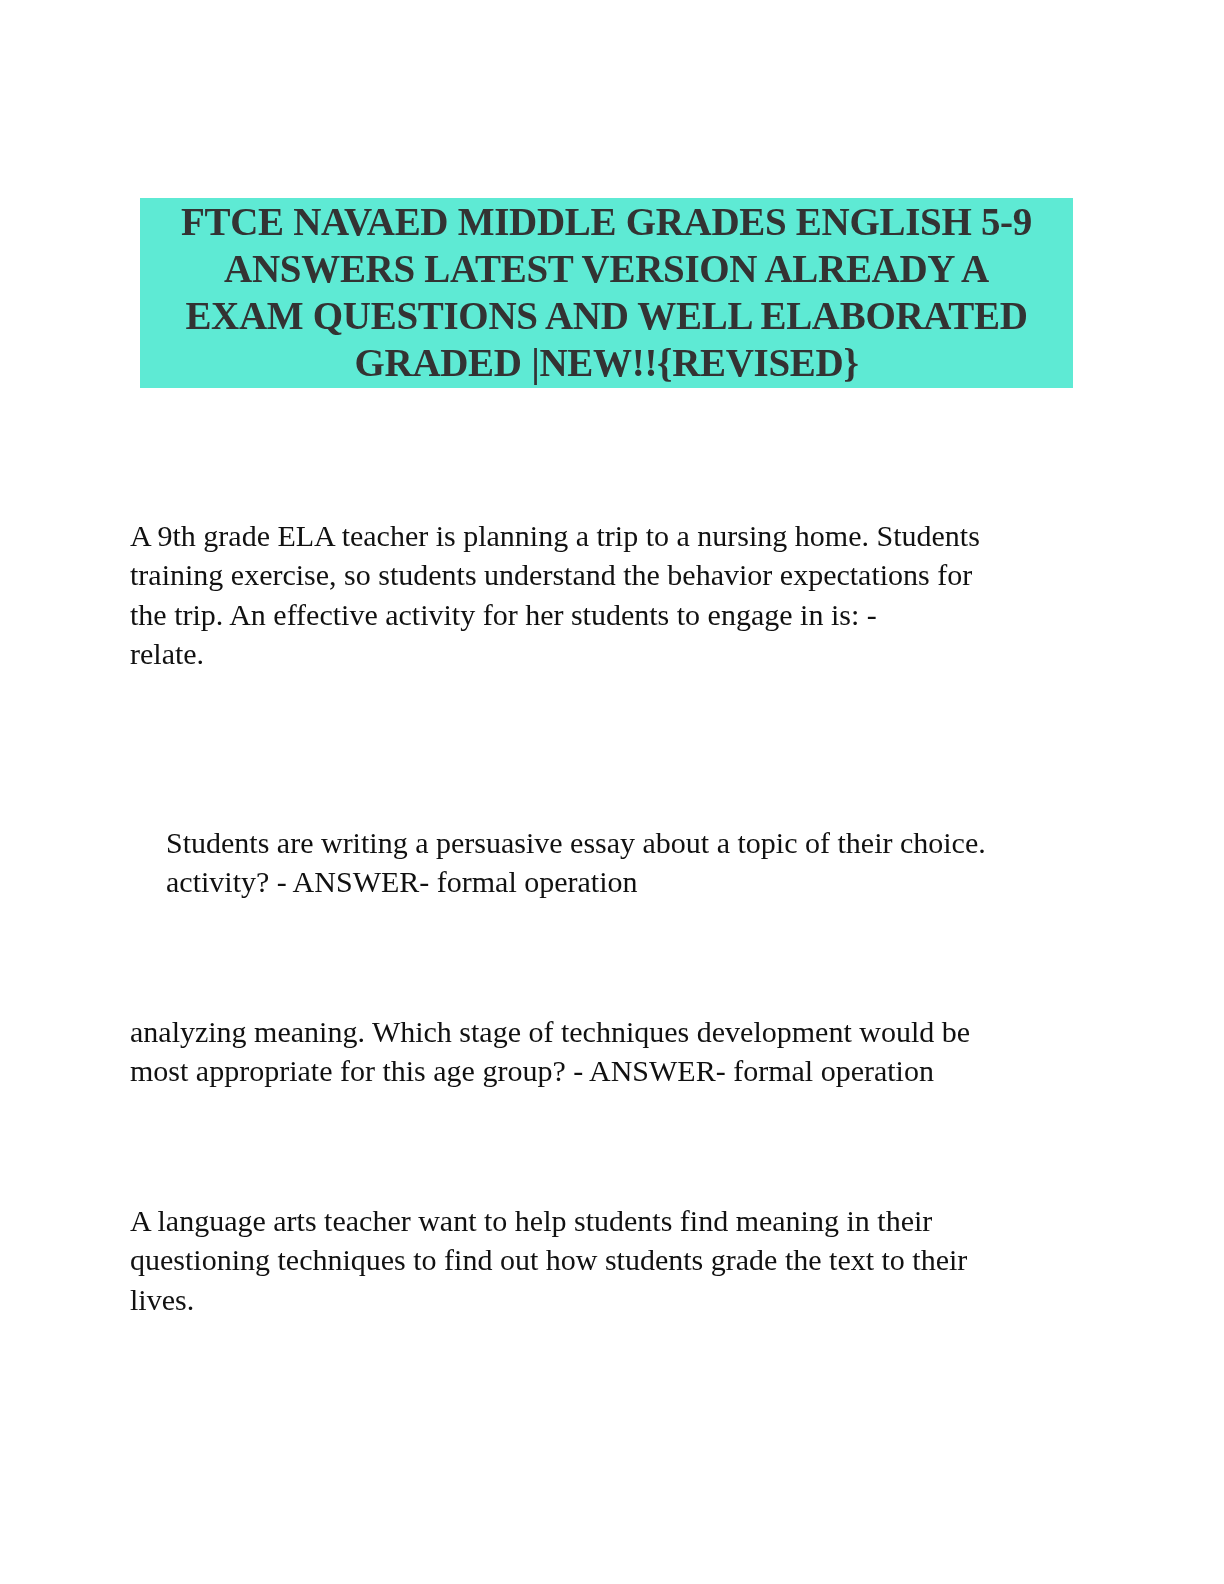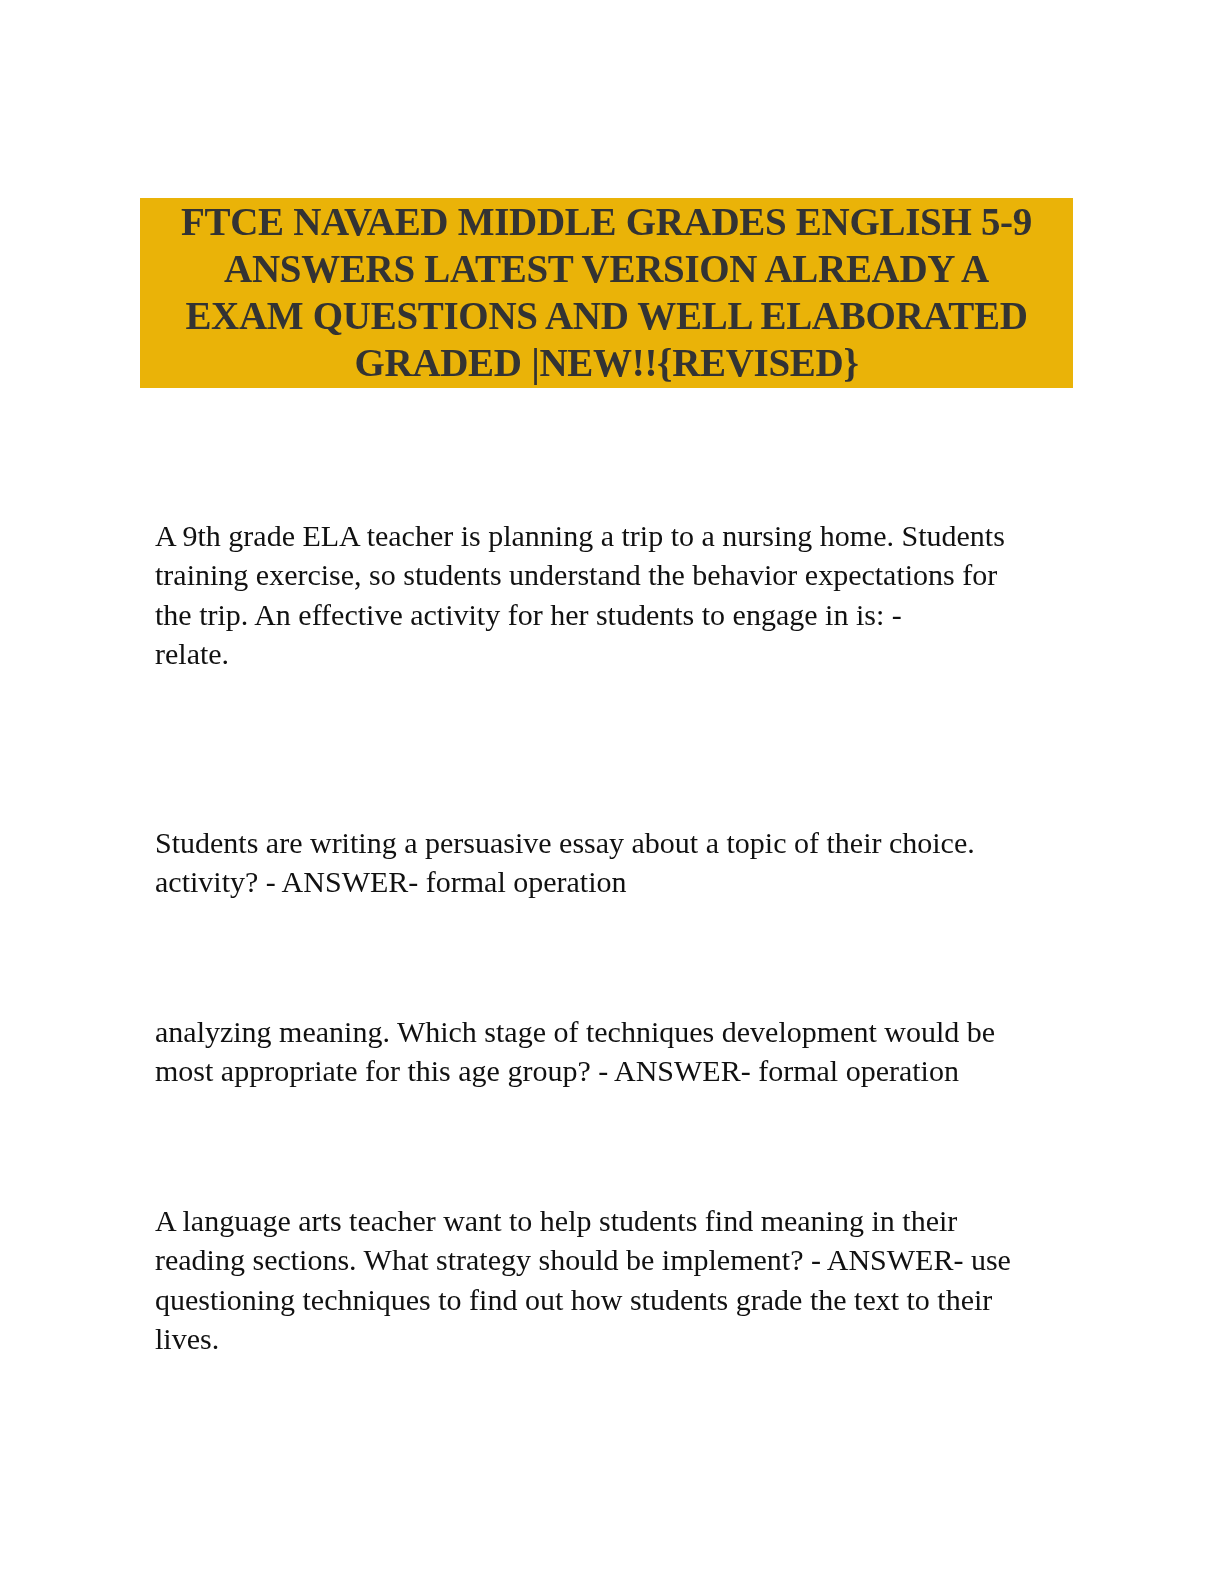--- a/index.html
+++ b/index.html
@@ -14,54 +14,54 @@
       overflow: hidden;
       font-family: "Liberation Serif", "DejaVu Serif", serif;
       color: #111111;
     }
     .title-box {
       position: absolute;
       left: 140px;
       top: 198px;
       width: 933px;
       height: 190px;
-      background: #eab308;
+      background: #5eead4;
       box-sizing: border-box;
       padding-top: 0px;
     }
     .title {
       margin: 0;
       font-family: "Liberation Serif", "DejaVu Serif", serif;
       font-weight: bold;
       font-size: 39px;
       line-height: 47px;
       color: #333333;
       text-align: center;
       letter-spacing: -0.3px;
     }
     .title .line {
       display: block;
       white-space: nowrap;
     }
     .qa {
       position: absolute;
-      left: 155px;
+      left: 130px;
       width: 940px;
       margin: 0;
       font-family: "Liberation Serif", "DejaVu Serif", serif;
       font-size: 30px;
       line-height: 39.3px;
       color: #111111;
     }
     .qa .line {
       display: block;
       white-space: nowrap;
     }
     #qa-1 { top: 516px; }
-    #qa-2 { top: 823px; }
+    #qa-2 { top: 823px; margin-left: 36px; }
     #qa-3 { top: 1012px; }
     #qa-4 { top: 1201px; }
   </style>
 </head>
 <body>
 
 <div class="title-box">
   <h1 class="title">
     <span class="line">FTCE NAVAED MIDDLE GRADES ENGLISH 5-9</span>
     <span class="line">ANSWERS LATEST VERSION ALREADY A</span>
@@ -82,16 +82,15 @@
   <span class="line">activity? - ANSWER- formal operation</span>
 </p>
 
 <p class="qa" id="qa-3">
   <span class="line">analyzing meaning. Which stage of techniques development would be</span>
   <span class="line">most appropriate for this age group? - ANSWER- formal operation</span>
 </p>
 
 <p class="qa" id="qa-4">
   <span class="line">A language arts teacher want to help students find meaning in their</span>
-  <span class="line">reading sections. What strategy should be implement? - ANSWER- use</span>
   <span class="line">questioning techniques to find out how students grade the text to their</span>
   <span class="line">lives.</span>
 </p>
 
 </body></html>

